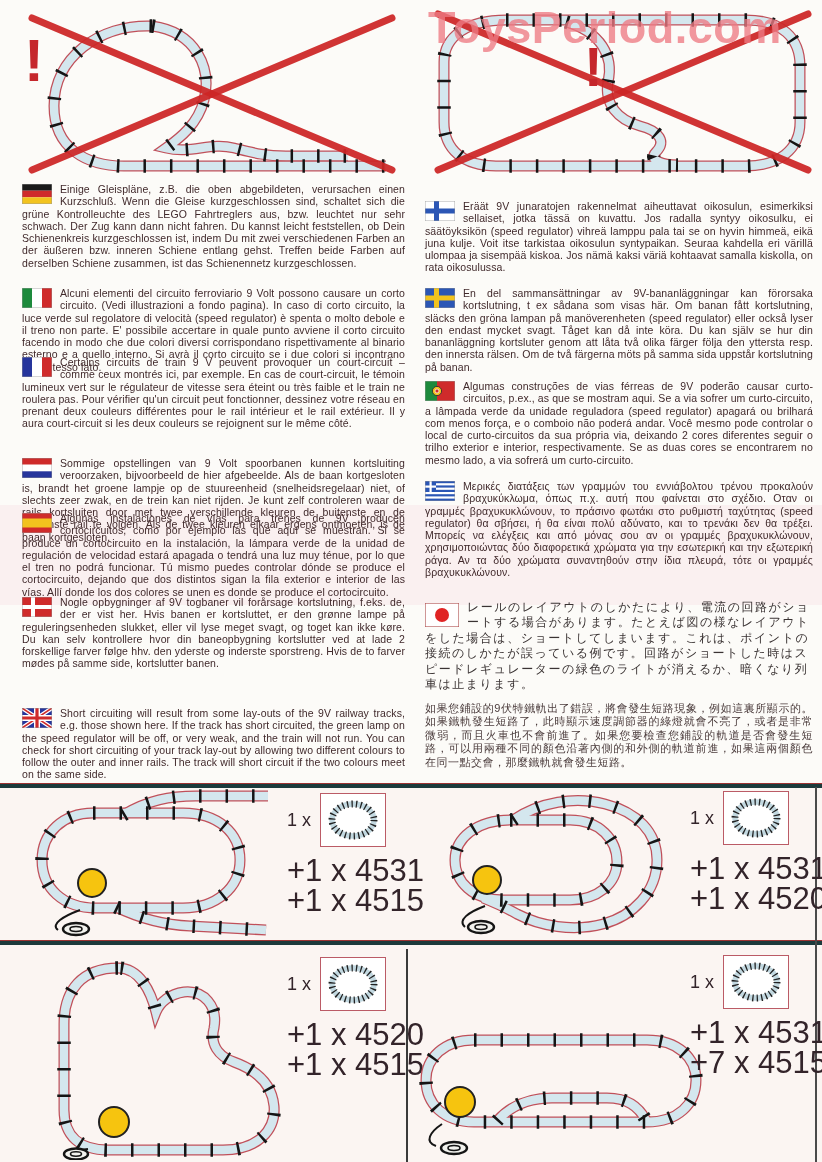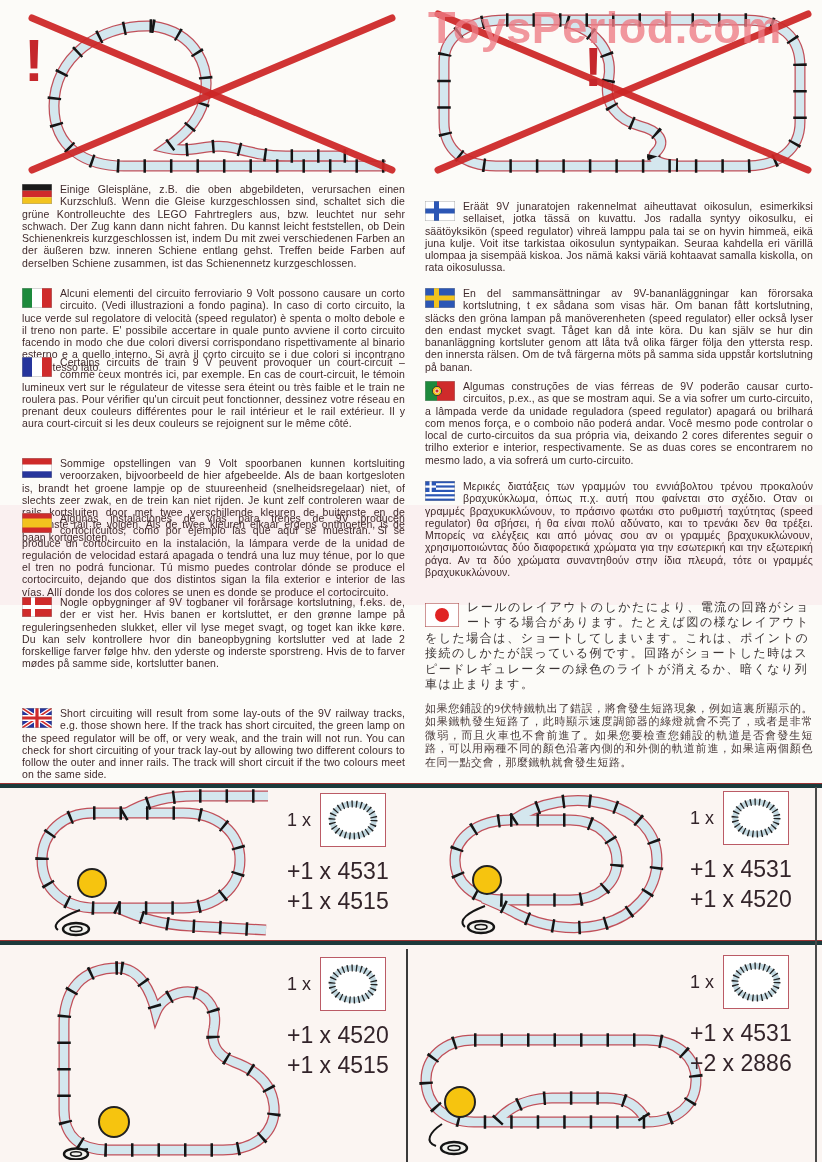--- a/index.html
+++ b/index.html
@@ -10,21 +10,21 @@
   .tint2{position:absolute;left:0;top:787px;width:822px;height:375px;
          background:rgba(248,232,230,0.30);pointer-events:none;}
 
   
   .lang{position:absolute;text-align:justify;font-size:10.5px;line-height:12.3px;
         color:#40292b;letter-spacing:0.1px;}
   .L{left:22px;width:383px;}
   .R{left:425px;width:388px;}
   .lang .flag{float:left;margin:1px 8px 2px 0;display:block;line-height:0;}
   .lang.ja{font-size:12px;line-height:15.4px;letter-spacing:1.5px;text-align:left;color:#3a3333;}
-  .lang.zh{font-size:11px;line-height:13.4px;letter-spacing:0.5px;color:#4a3b3b;font-family:Liberation Serif, serif;}
+  .lang.zh{font-size:11px;line-height:13.4px;letter-spacing:0.5px;color:#4a3b3b;}
 
   
   .rail-outline{fill:none;stroke:#c0505a;stroke-width:11;}
   .rail-bed{fill:none;stroke:#d4e7ee;stroke-width:8.5;}
   .rail-ties{fill:none;stroke:#151515;stroke-width:13.5;stroke-dasharray:2.5 24;}
   .red-x{stroke:#cd2626;stroke-width:7;stroke-linecap:round;opacity:0.93;}
   .bang{position:absolute;color:#c5272c;font-weight:bold;font-size:60px;
         font-family:"Liberation Sans",sans-serif;}
   .regulator{fill:#f6c40f;stroke:#222;stroke-width:2;}
   .plug{fill:#f2f2ee;stroke:#151515;stroke-width:2.4;}
@@ -32,21 +32,21 @@
   .wire{fill:none;stroke:#151515;stroke-width:2;}
 
   
   .labels{position:absolute;width:130px;color:#33242a;}
   .qty{display:flex;align-items:center;gap:9px;}
   .qty-text{font-size:18px;}
   .oval-box{width:64px;height:52px;background:#fff;border:1.6px solid #bb5b66;
             display:flex;align-items:center;justify-content:center;}
   .ring-base{fill:none;stroke:#c2d8e0;stroke-width:5.5;}
   .ring-ties{fill:none;stroke:#222;stroke-width:7;stroke-dasharray:1.3 3.2;}
-  .adds{margin-top:9px;font-size:23px;line-height:30px;white-space:nowrap;}
+  .adds{margin-top:9px;font-size:31px;line-height:30px;white-space:nowrap;}
 
   .hdiv{position:absolute;left:0;width:822px;height:3.5px;background:#1c3a3c;
         border-top:1px solid #9c3333;}
   .vdiv{position:absolute;background:#3a3a3a;}
 
   .watermark{position:absolute;left:428px;top:2px;width:400px;font-size:45px;
              font-weight:bold;color:#ee7b84;opacity:0.78;letter-spacing:0.5px;
              white-space:nowrap;z-index:5;}
 </style>
 </head>
@@ -372,17 +372,17 @@
       <span class="qty-text">1 x</span>
       <span class="oval-box">
         <svg width="58" height="46">
             <ellipse class="ring-base" cx="29" cy="23" rx="21" ry="16"></ellipse>
             <ellipse class="ring-ties" cx="29" cy="23" rx="21" ry="16"></ellipse>
           </svg>
       </span>
     </div>
     <div class="adds">
       <div>+1 x 4531</div>
-      <div>+2 x 2886</div>
+      <div>+7 x 4515</div>
     </div>
   </div>
 
 </div>
 
 </body></html>

